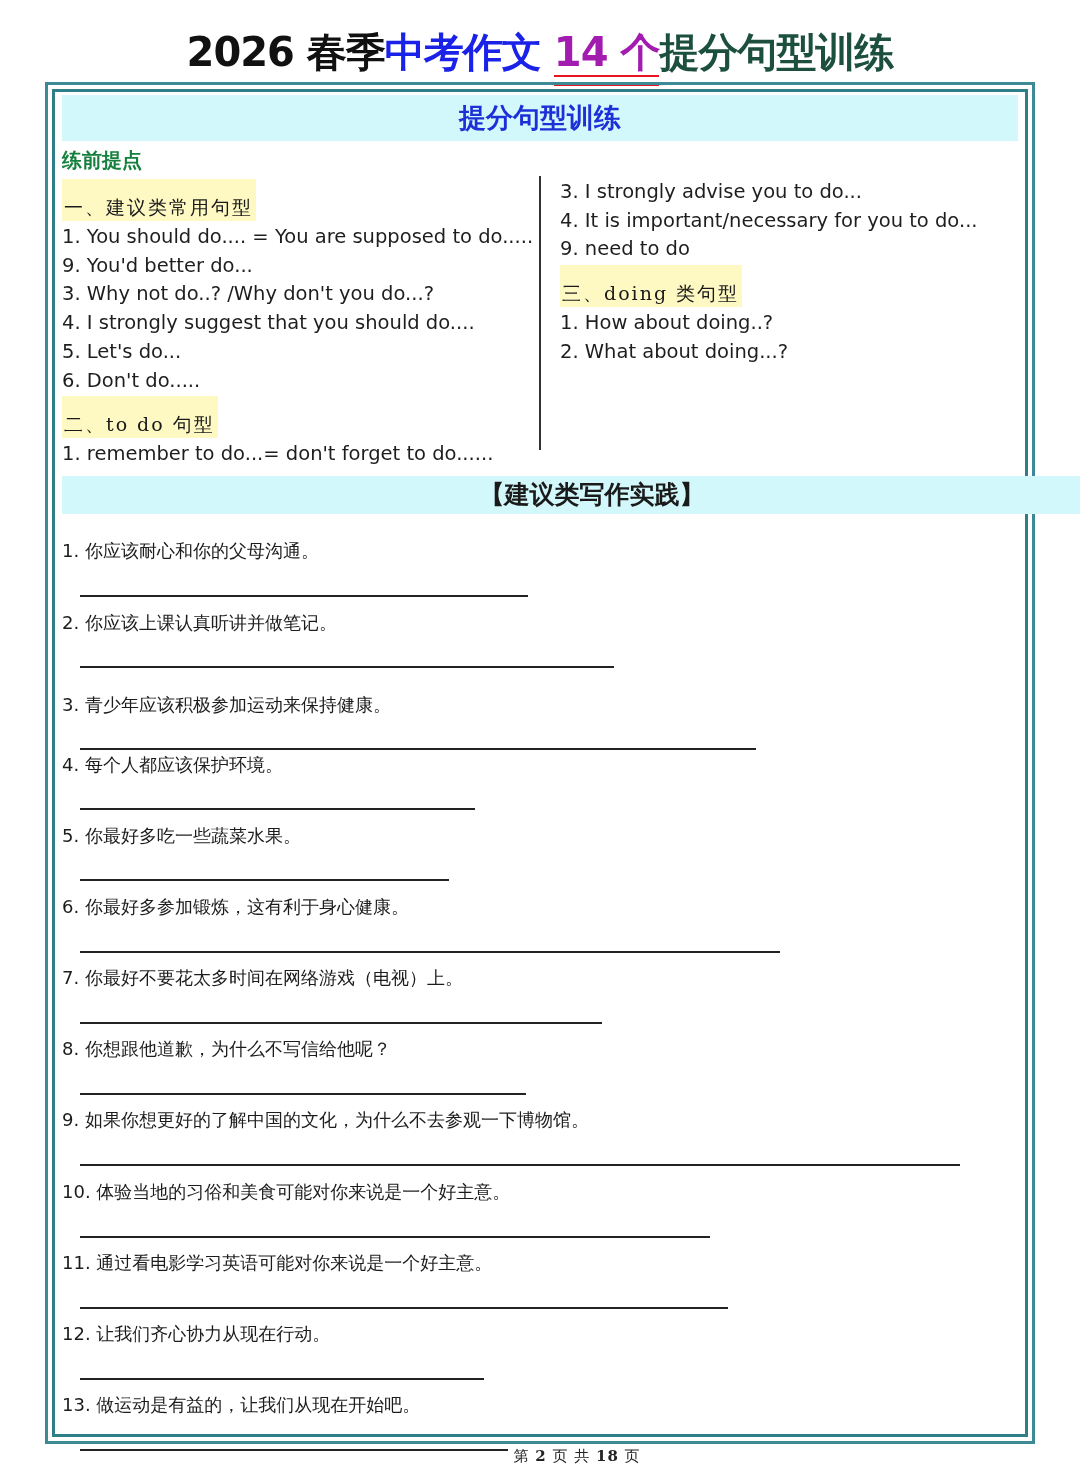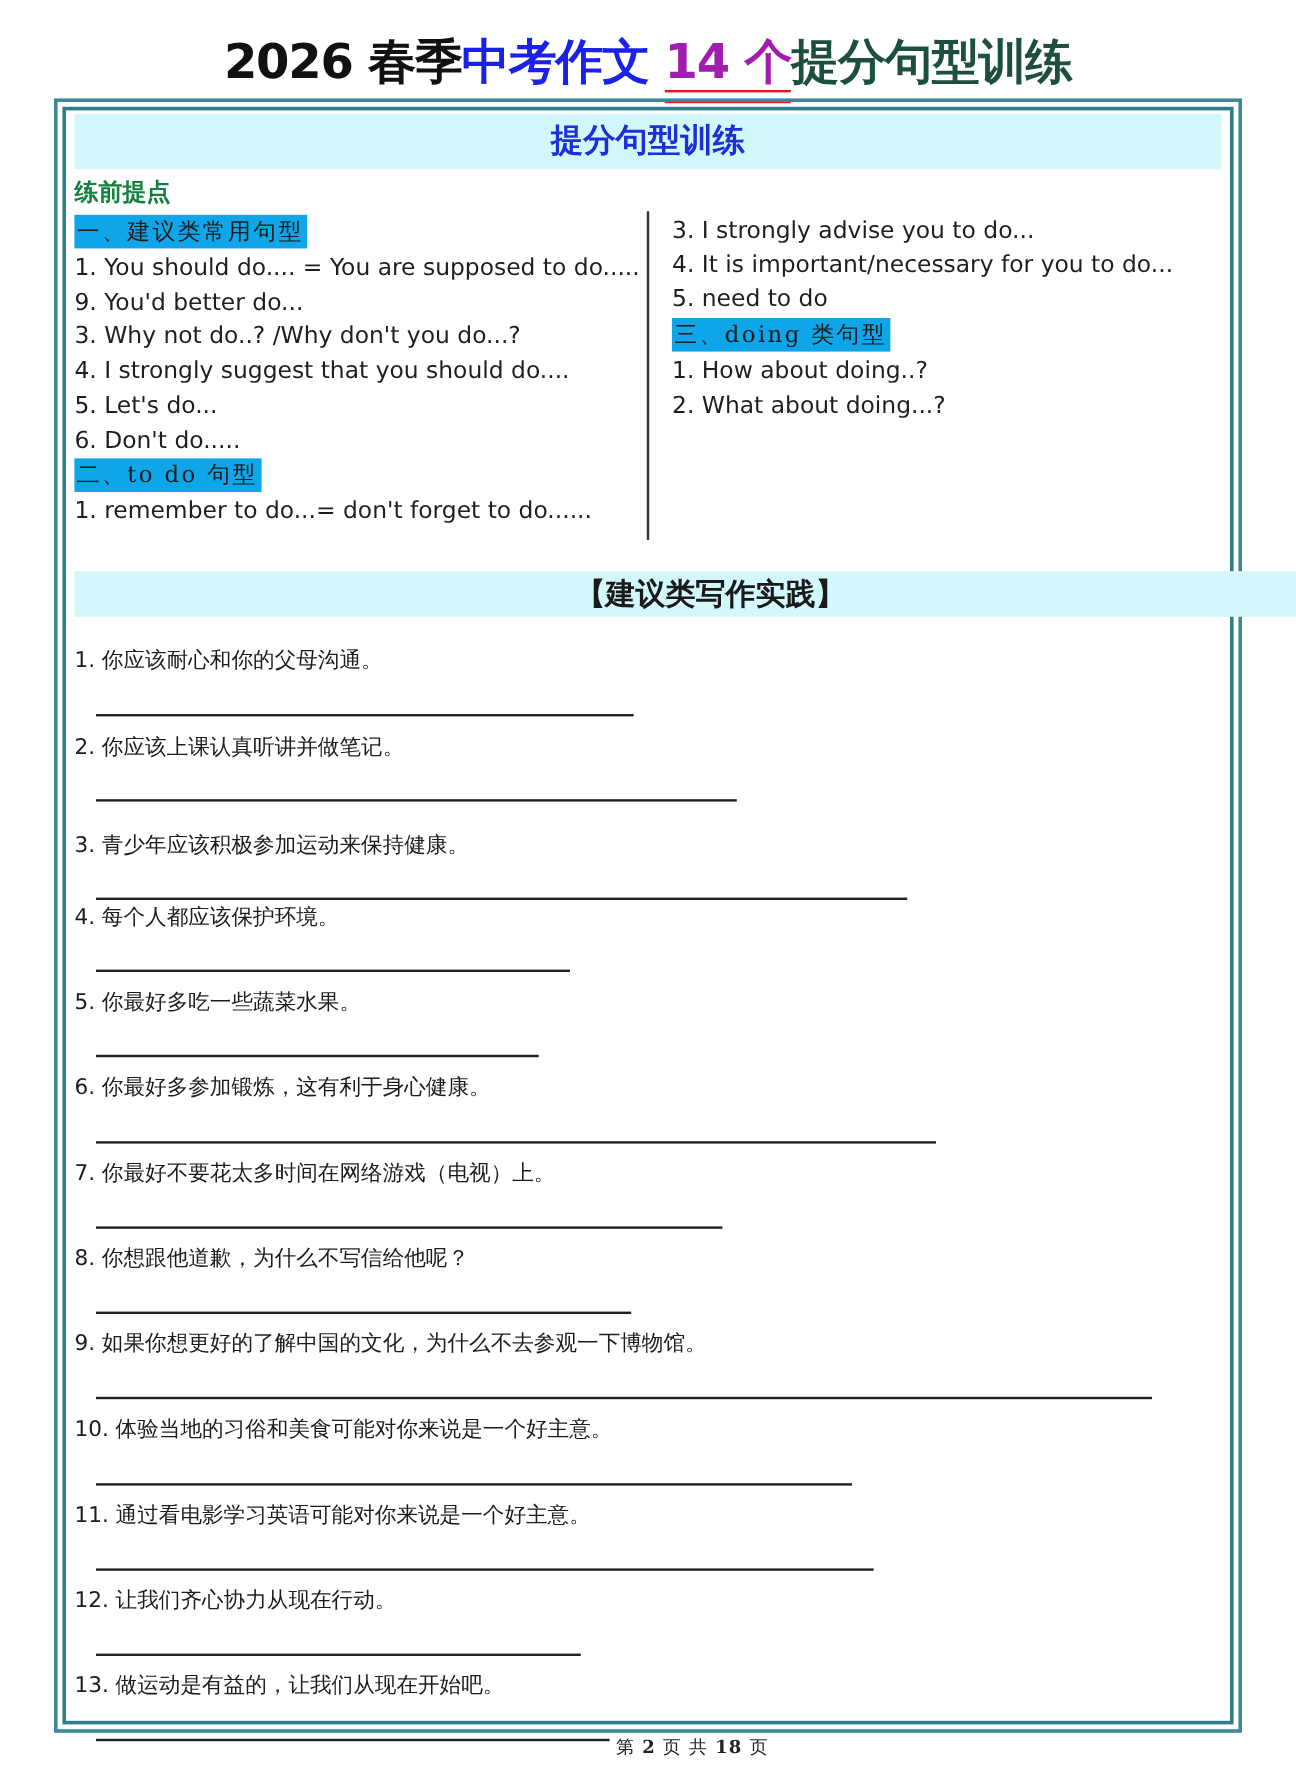--- a/index.html
+++ b/index.html
@@ -49,21 +49,21 @@
 
   .col-divider {
     position: absolute; left: 539px; top: 176px; width: 1.5px; height: 274px; background: #333;
   }
 
   .col { position: absolute; font-size: 19.5px; line-height: 28.7px; color: #1e1e1e; }
   .col-left { left: 62px; top: 178px; width: 470px; }
   .col-right { left: 560px; top: 178px; width: 460px; }
 
   .hl {
-    display: inline-block; background: #0ea5e9; padding: 0 3px 0 2px; line-height: 28px;
+    display: inline-block; background: #fef9c3; padding: 14px 3px 0 2px; line-height: 28px;
     font-family: "DejaVu Serif", serif; font-size: 19px; color: #1a1a1a; letter-spacing: 2px;
     margin: 1px 0 2px 0;
   }
   .line { display: block; white-space: nowrap; }
   .line.wrap { white-space: normal; }
 
   .exercises { position: absolute; left: 62px; top: 512px; width: 950px; }
   .ex-item { position: absolute; left: 0; margin-top: 26px; }
   .ex-q { font-size: 18px; line-height: 26px; color: #1c1c1c; white-space: nowrap; }
   .ex-line { position: absolute; left: 18px; height: 1.6px; background: #222; }
@@ -98,21 +98,21 @@
   <span class="line">6. Don't do.....</span>
   <span class="hl">二、to do 句型</span>
   <span class="line">1. remember to do...= don't forget to do......</span>
 </div>
 
 <div class="col-divider"></div>
 
 <div class="col col-right">
   <span class="line">3. I strongly advise you to do...</span>
   <span class="line">4. It is important/necessary for you to do...</span>
-  <span class="line">5. need to do</span>
+  <span class="line">9. need to do</span>
   <span class="hl">三、doing 类句型</span>
   <span class="line">1. How about doing..?</span>
   <span class="line">2. What about doing...?</span>
 </div>
 
 <div class="band band-practice">【建议类写作实践】</div>
 
 <div class="exercises">
   <div class="ex-item" style="top:0px">
     <div class="ex-q">1. 你应该耐心和你的父母沟通。</div>

